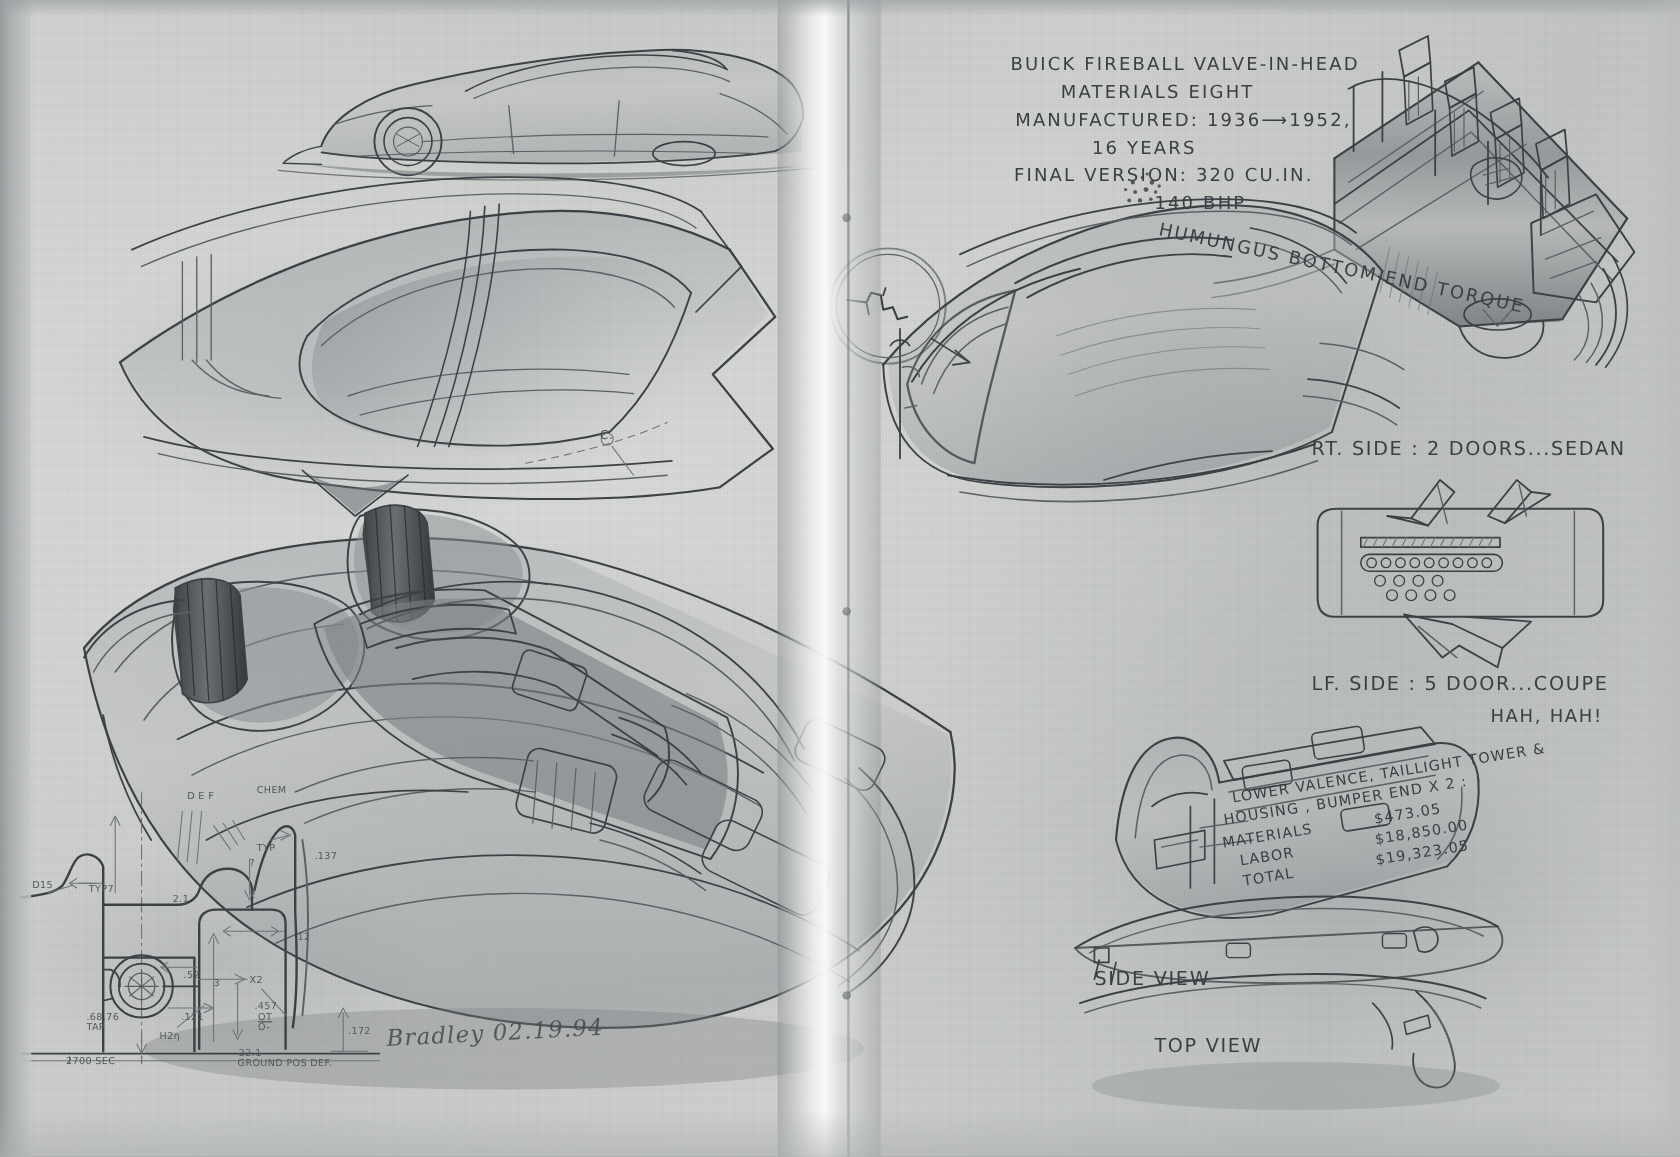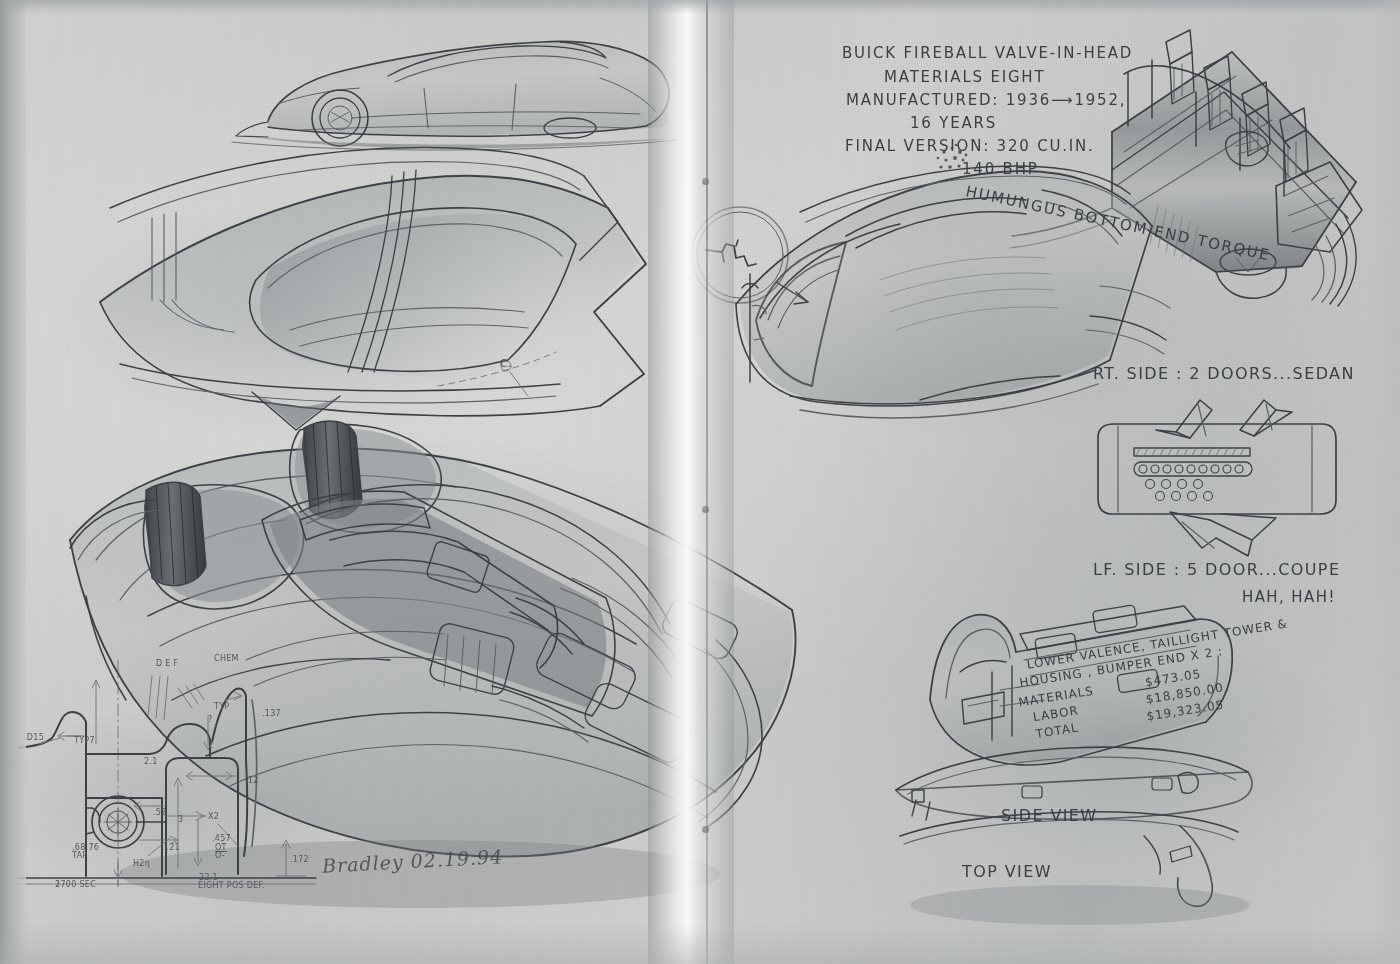--- a/index.html
+++ b/index.html
@@ -574,50 +574,50 @@
     <div class="cost" style="left:14px;top:0">LOWER VALENCE, TAILLIGHT TOWER &amp;</div>
     <div class="cost" style="left:4px;top:17px">HOUSING , BUMPER END  X 2 :</div>
     <div class="cost" style="left:0px;top:36px">MATERIALS</div>
     <div class="cost" style="left:128px;top:36px">$473.05</div>
     <div class="cost" style="left:12px;top:53px">LABOR</div>
     <div class="cost" style="left:126px;top:53px">$18,850.00</div>
     <div class="cost" style="left:12px;top:70px">TOTAL</div>
     <div class="cost" style="left:124px;top:70px">$19,323.05</div>
   </div>
 
-  <div class="hand md" style="left:1001px;top:806px">SIDE VIEW</div>
+  <div class="hand md" style="left:912px;top:806px">SIDE VIEW</div>
   <div class="hand md" style="left:962px;top:862px">TOP VIEW</div>
 
   <div class="hand xs" style="left:500px;top:358px">C.</div>
 
   <div id="dims">
       <div class="hand tiny" style="left: 24px; top: 733px;">.D15</div>
       <div class="hand tiny" style="left: 74px; top: 736px;">TYP7</div>
       <div class="hand tiny" style="left: 156px; top: 659px;">D E F</div>
       <div class="hand tiny" style="left: 214px; top: 654px;">CHEM</div>
       <div class="hand tiny" style="left: 214px; top: 702px;">TYP</div>
       <div class="hand tiny" style="left: 262px; top: 709px;">.137</div>
-      <div class="hand tiny" style="left: 144px; top: 745px; margin-top: 12px;">2.1</div>
+      <div class="hand tiny" style="left: 144px; top: 745px;">2.1</div>
       <div class="hand tiny" style="left: 208px; top: 715px;">?</div>
       <div class="hand tiny" style="left: 208px; top: 741px;">2</div>
       <div class="hand tiny" style="left: 245px; top: 776px;">.12</div>
       <div class="hand tiny" style="left: 153px; top: 808px;">.52</div>
       <div class="hand tiny" style="left: 178px; top: 815px;">3</div>
       <div class="hand tiny" style="left: 208px; top: 812px;">X2</div>
-      <div class="hand tiny" style="left: 161px; top: 843px; text-align: right;">.121</div>
+      <div class="hand tiny" style="left: 151px; top: 843px; text-align: right;">.121</div>
       <div class="hand tiny" style="left: 212px; top: 834px;">.457</div>
       <div class="hand tiny" style="left: 215px; top: 843px; text-decoration: underline;">OT</div>
       <div class="hand tiny" style="left: 215px; top: 851px;">O-</div>
       <div class="hand tiny" style="left: 199px; top: 873px;">22.1</div>
       <div class="hand tiny" style="left: 133px; top: 859px;">H2η</div>
       <div class="hand tiny" style="left: 72px; top: 843px;">.68.76</div>
       <div class="hand tiny" style="left: 72px; top: 851px;">TAP</div>
       <div class="hand tiny" style="left: 290px; top: 855px;">.172</div>
       <div class="hand tiny" style="left: 55px; top: 880px;">2700 SEC</div>
-      <div class="hand tiny" style="left: 198px; top: 881px;">EIGHT POS DEF.</div>
+      <div class="hand tiny" style="left: 198px; top: 881px;">GROUND POS DEF.</div>
     </div>
 
   <div class="sig" style="left:322px;top:850px">Bradley  02.19.94</div>
 
   <div class="edge-l"></div>
   <div class="edge-t"></div>
   <div class="edge-b"></div>
   <div class="edge-r"></div>
 </div>
 

